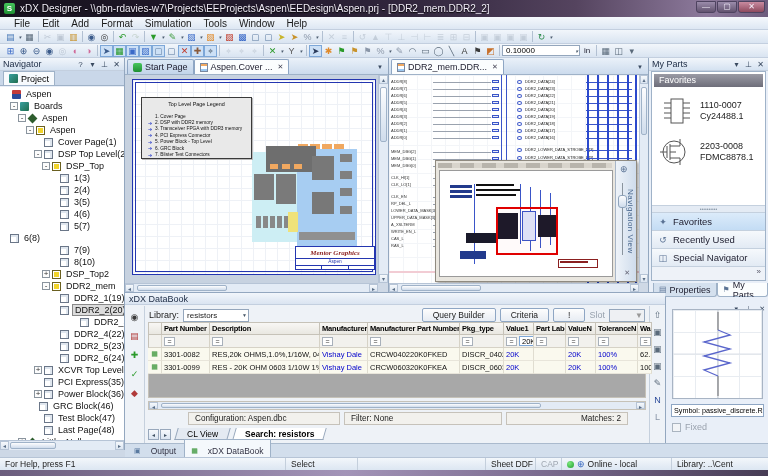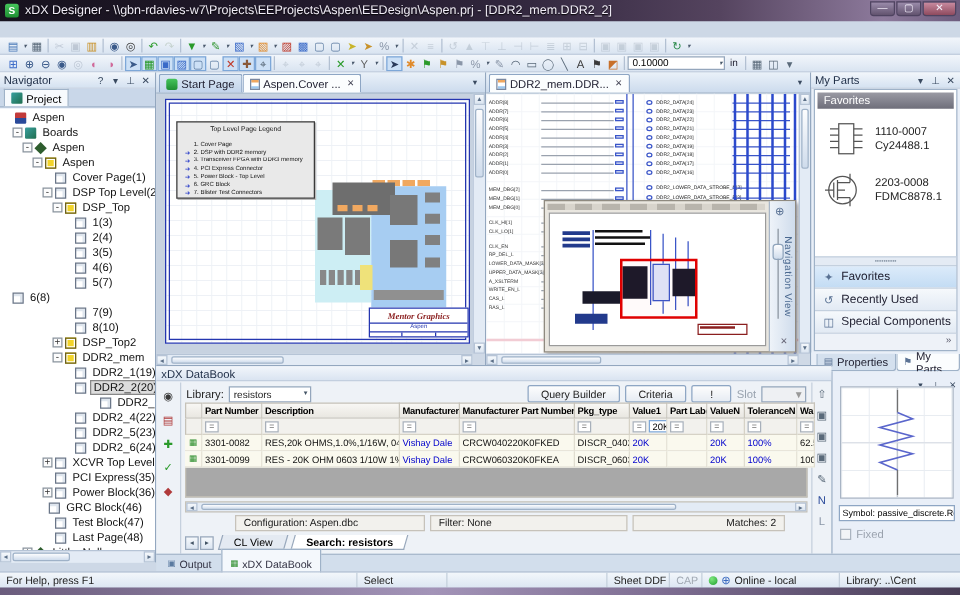--- a/index.html
+++ b/index.html
@@ -163,21 +163,21 @@
 .db-sbox.b1{width:152px;}
 .db-sbox.b2{width:158px;}
 .db-sbox.b3{width:122px;text-align:right;}
 .db-tabs{position:absolute;left:2px;right:2px;top:121px;height:14px;display:flex;align-items:center;font-size:8.5px;gap:1px;}
 .db-arr{width:11px;height:11px;border:1px solid #98a8bc;background:linear-gradient(#f6f9fc,#dbe5f1);font-size:6px;line-height:10px;text-align:center;color:#456;}
 .stab{height:12px;padding:0 10px;border:1px solid #98a8bc;border-top:none;background:#e4eaf2;transform:skewX(-16deg);margin-left:4px;display:flex;align-items:center;}
 .stab span{transform:skewX(16deg);display:block;}
 .stab.on{background:#fff;font-weight:bold;}
 
 .docktabs{position:absolute;left:125px;top:443px;right:0;height:14px;background:#d2deec;border-top:1px solid #aabacd;display:flex;align-items:center;padding-left:3px;gap:2px;font-size:8.5px;}
-.dtab{display:flex;align-items:center;gap:3px;padding:0 6px;height:24px;color:#334;}
+.dtab{display:flex;align-items:center;gap:10px;padding:0 6px;height:24px;color:#334;}
 .dtab.on{background:#f4f8fc;border:1px solid #9fb2c8;}
 .dtab .di{font-size:7px;}
 .statusbar{position:absolute;left:0;top:457px;right:0;height:13px;background:linear-gradient(#f3f7fb,#dce6f2);border-top:1px solid #b6c4d6;display:flex;align-items:center;font-size:8.5px;color:#222;}
 .ss{border-right:1px solid #c4cfdc;height:100%;display:flex;align-items:center;padding:0 5px;white-space:nowrap;overflow:hidden;}
 .ss.help{flex:1;}
 .ss.mode{width:72px;}
 .ss.blank1{width:128px;}
 .ss.sheet{width:50px;}
 .ss.cap{width:26px;color:#a0a8b2;}
 .ss.net{width:110px;gap:3px;}
@@ -195,20 +195,32 @@
  <div class="titlebar">
   <span class="app-icon">S</span>
   <span class="title-text">xDX Designer - \\gbn-rdavies-w7\Projects\EEProjects\Aspen\EEDesign\Aspen.prj - [DDR2_mem.DDR2_2]</span>
   <span class="winbtns">
    <span class="winbtn">—</span>
    <span class="winbtn">▢</span>
    <span class="winbtn close">✕</span>
   </span>
  </div>
 
+ <div class="menubar">
+      <span style="display:flex">
+        <span class="menu-item">File</span>
+        <span class="menu-item">Edit</span>
+        <span class="menu-item">Add</span>
+        <span class="menu-item">Format</span>
+        <span class="menu-item">Simulation</span>
+        <span class="menu-item">Tools</span>
+        <span class="menu-item">Window</span>
+        <span class="menu-item">Help</span>
+      </span>
+    </div>
 
  <div class="toolbar t1">
       <span class="tbi" style="color: rgb(74, 122, 184);">▤</span>
       <i class="dd">▾</i>
       <span class="tbi" style="color: rgb(90, 106, 122);">▦</span>
       <i class="tbsep"></i>
       <span class="tbi dim" style="color: rgb(138, 150, 168);">✂</span>
       <span class="tbi dim" style="color: rgb(138, 150, 168);">▣</span>
       <span class="tbi" style="color: rgb(200, 146, 42);">▥</span>
       <i class="tbsep"></i>
@@ -881,21 +893,21 @@
    <div class="mp-sec on">
           <span class="si">✦</span>
           <span>Favorites</span>
         </div>
    <div class="mp-sec">
           <span class="si">↺</span>
           <span>Recently Used</span>
         </div>
    <div class="mp-sec">
           <span class="si">◫</span>
-          <span>Special Components</span>
+          <span>Special Navigator</span>
         </div>
    <div class="mp-over">»</div>
   </div>
   <div class="mp-tabs">
    <span class="mp-tab">
           <span class="mi">▤</span>
           <span>Properties</span>
         </span>
    <span class="mp-tab on">
           <span class="mi">⚑</span>

